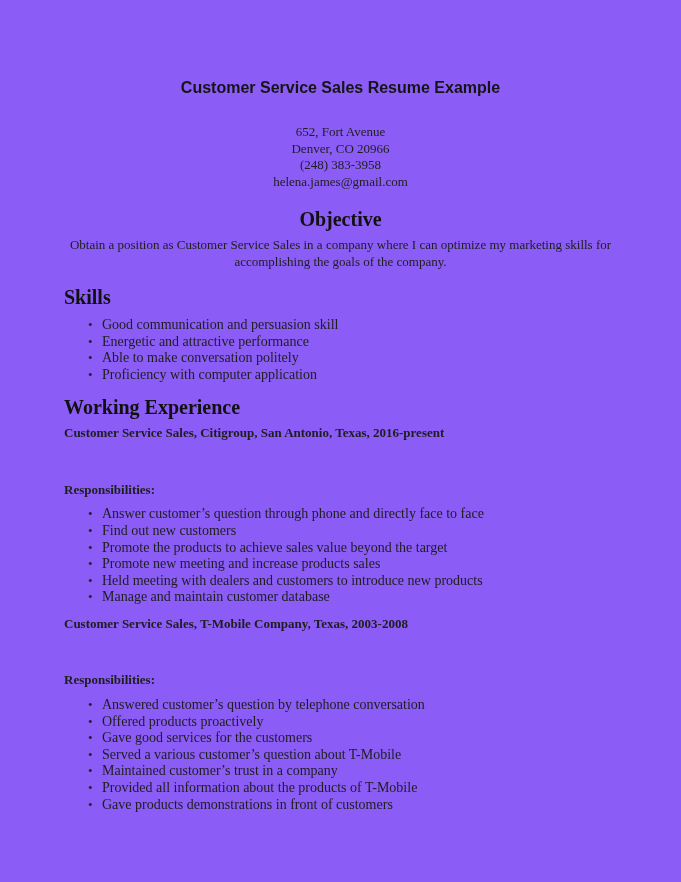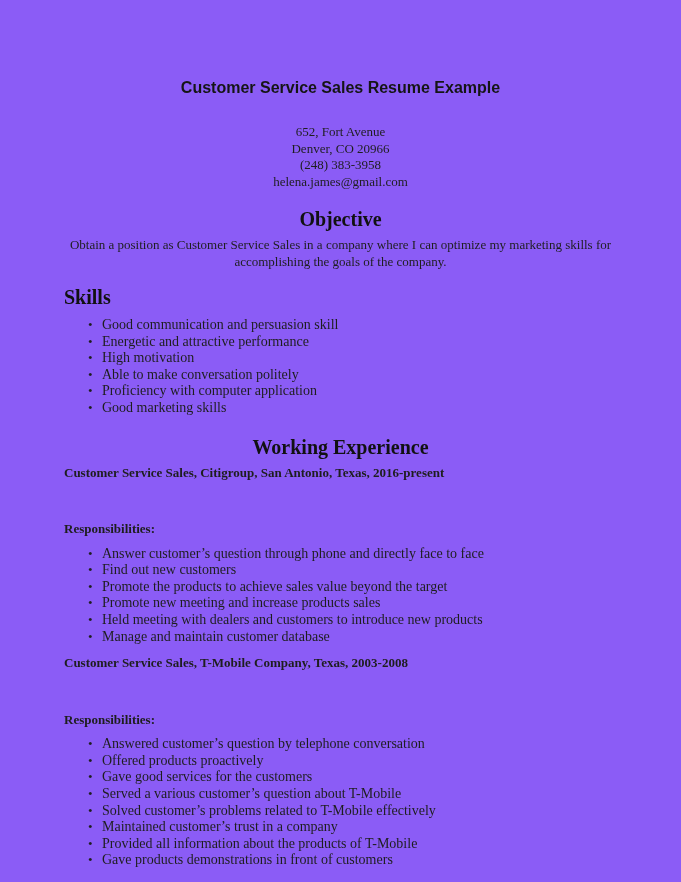--- a/index.html
+++ b/index.html
@@ -38,21 +38,21 @@
   }
   .section-heading {
     font-weight: bold;
     font-size: 20px;
     line-height: 24px;
     color: #111111;
     margin: 0;
   }
   .heading-objective { margin-top: 17px; text-align: center; }
   .heading-skills    { margin-top: 15px; }
-  .heading-experience{ margin-top: 18px; text-align: center; }
+  .heading-experience{ margin-top: 12px; }
   .body-text {
     font-size: 13px;
     line-height: 16.5px;
     margin: 6px 0 0 0;
     text-align: center;
   }
   .job-title {
     font-weight: bold;
     font-size: 13px;
     line-height: 16.5px;
@@ -96,24 +96,22 @@
     <div>helena.james@gmail.com</div>
   </div>
 
   <h1 class="section-heading heading-objective">Objective</h1>
   <p class="body-text">Obtain a position as Customer Service Sales in a company where I can optimize my marketing skills for accomplishing the goals of the company.</p>
 
   <h1 class="section-heading heading-skills">Skills</h1>
   <ul class="bullet-list">
     <li>Good communication and persuasion skill</li>
     <li>Energetic and attractive performance</li>
-    <li>High motivation</li>
     <li>Able to make conversation politely</li>
     <li>Proficiency with computer application</li>
-    <li>Good marketing skills</li>
   </ul>
 
   <h1 class="section-heading heading-experience">Working Experience</h1>
 
   <div>
     <p class="job-title">
       <span>Customer Service Sales, Citigroup, San Antonio, Texas, 2016-present</span>
       <span class="resp-label">Responsibilities:</span>
     </p>
     <ul class="bullet-list">
@@ -131,20 +129,19 @@
   <div>
     <p class="job-title">
       <span>Customer Service Sales, T-Mobile Company, Texas, 2003-2008</span>
       <span class="resp-label">Responsibilities:</span>
     </p>
     <ul class="bullet-list">
       <li>Answered customer’s question by telephone conversation</li>
       <li>Offered products proactively</li>
       <li>Gave good services for the customers</li>
       <li>Served a various customer’s question about T-Mobile</li>
-      <li>Solved customer’s problems related to T-Mobile effectively</li>
       <li>Maintained customer’s trust in a company</li>
       <li>Provided all information about the products of T-Mobile</li>
       <li>Gave products demonstrations in front of customers</li>
     </ul>
   </div>
 
 </div>
 
 </body></html>

